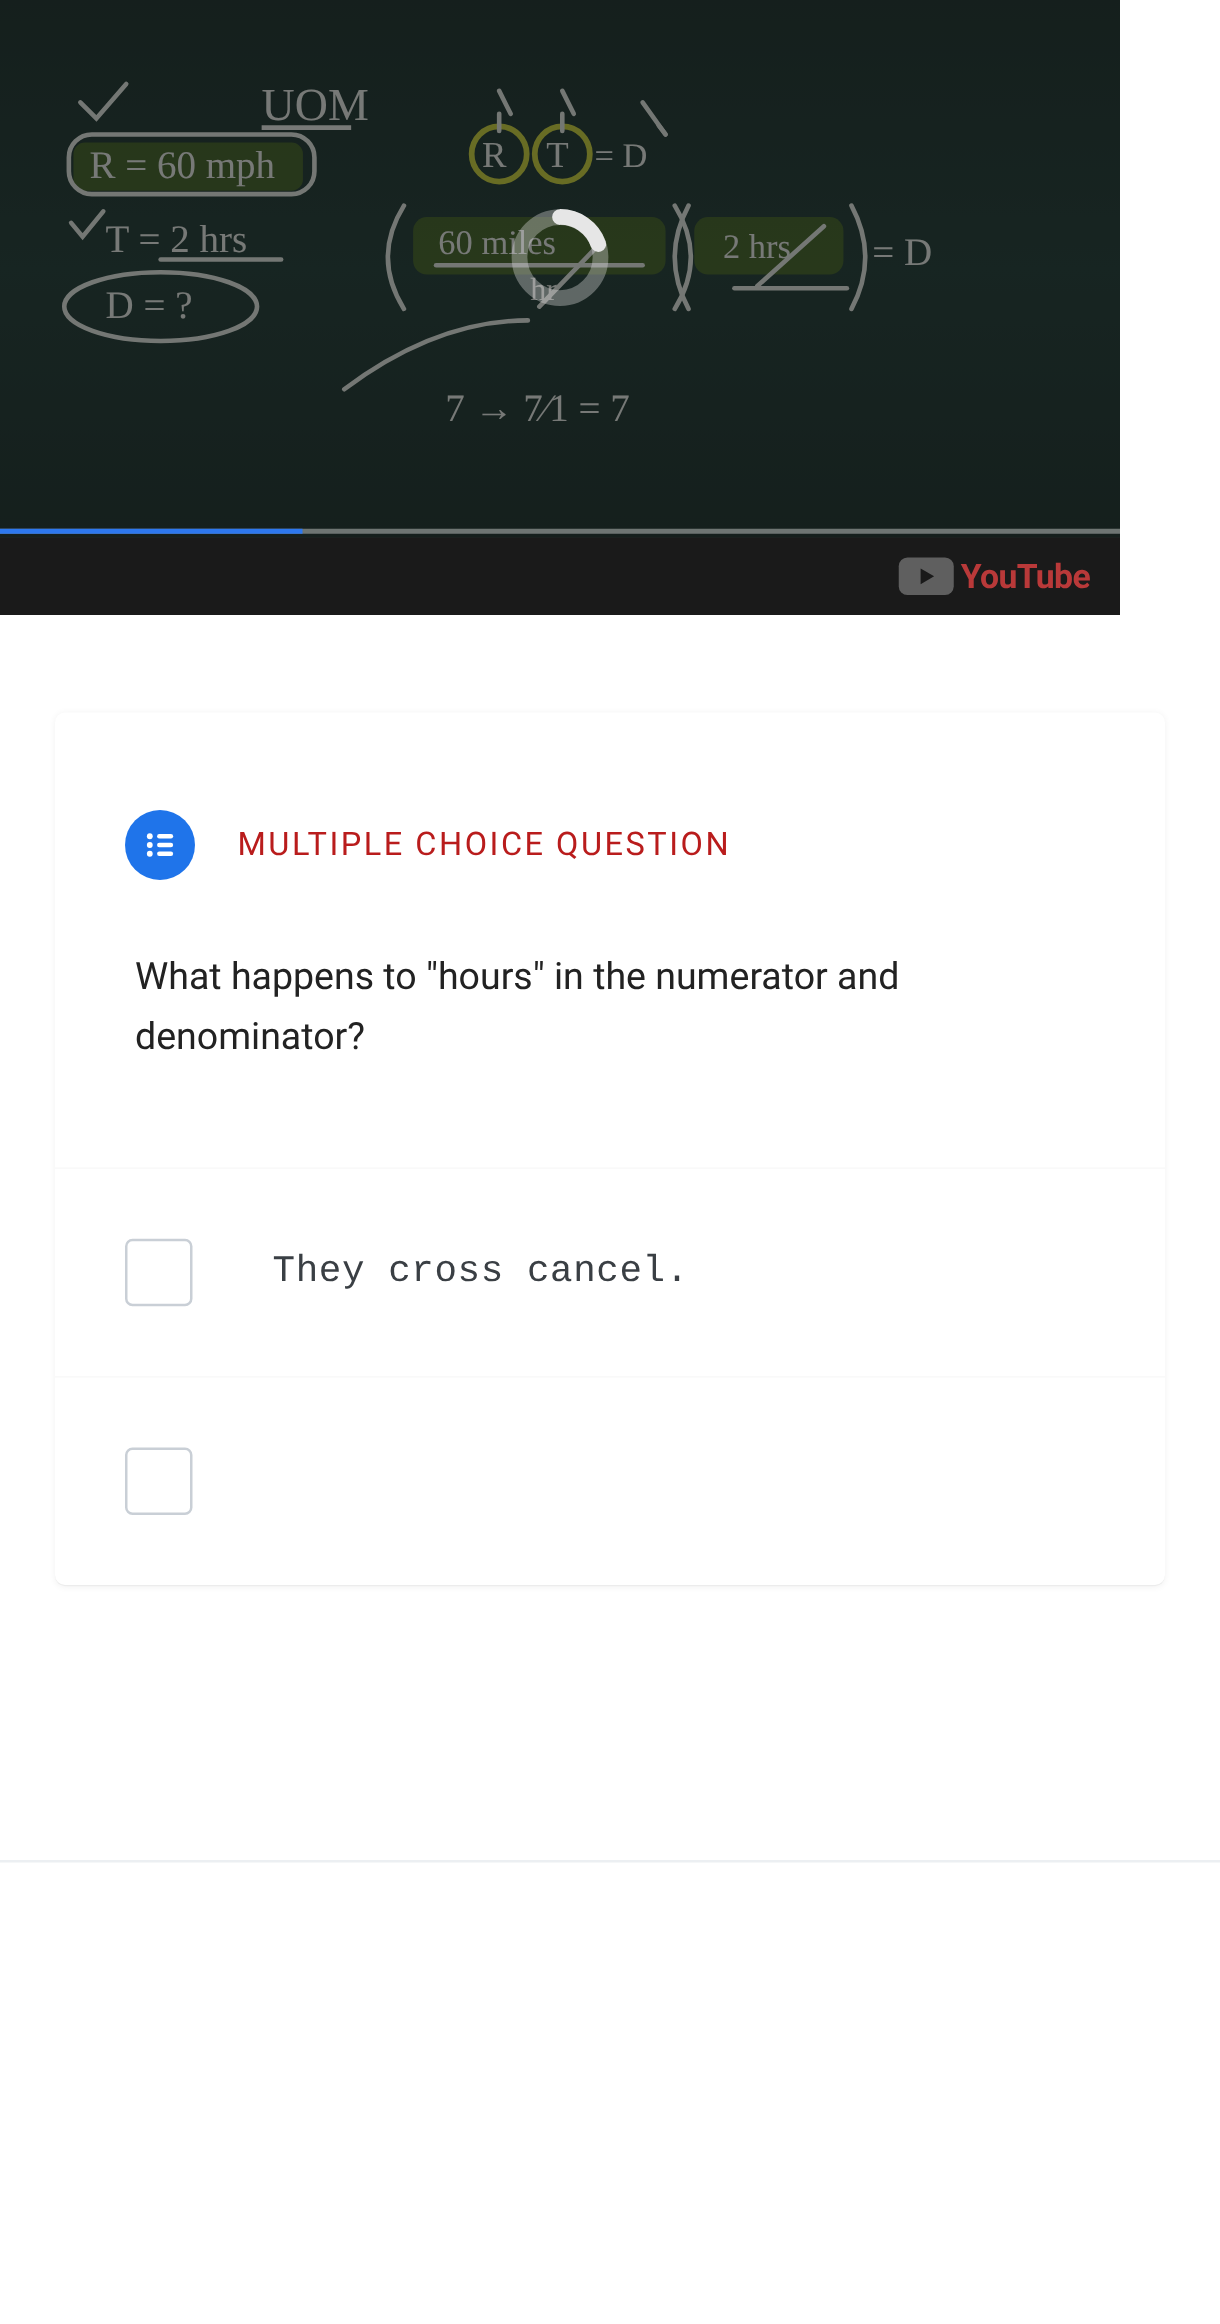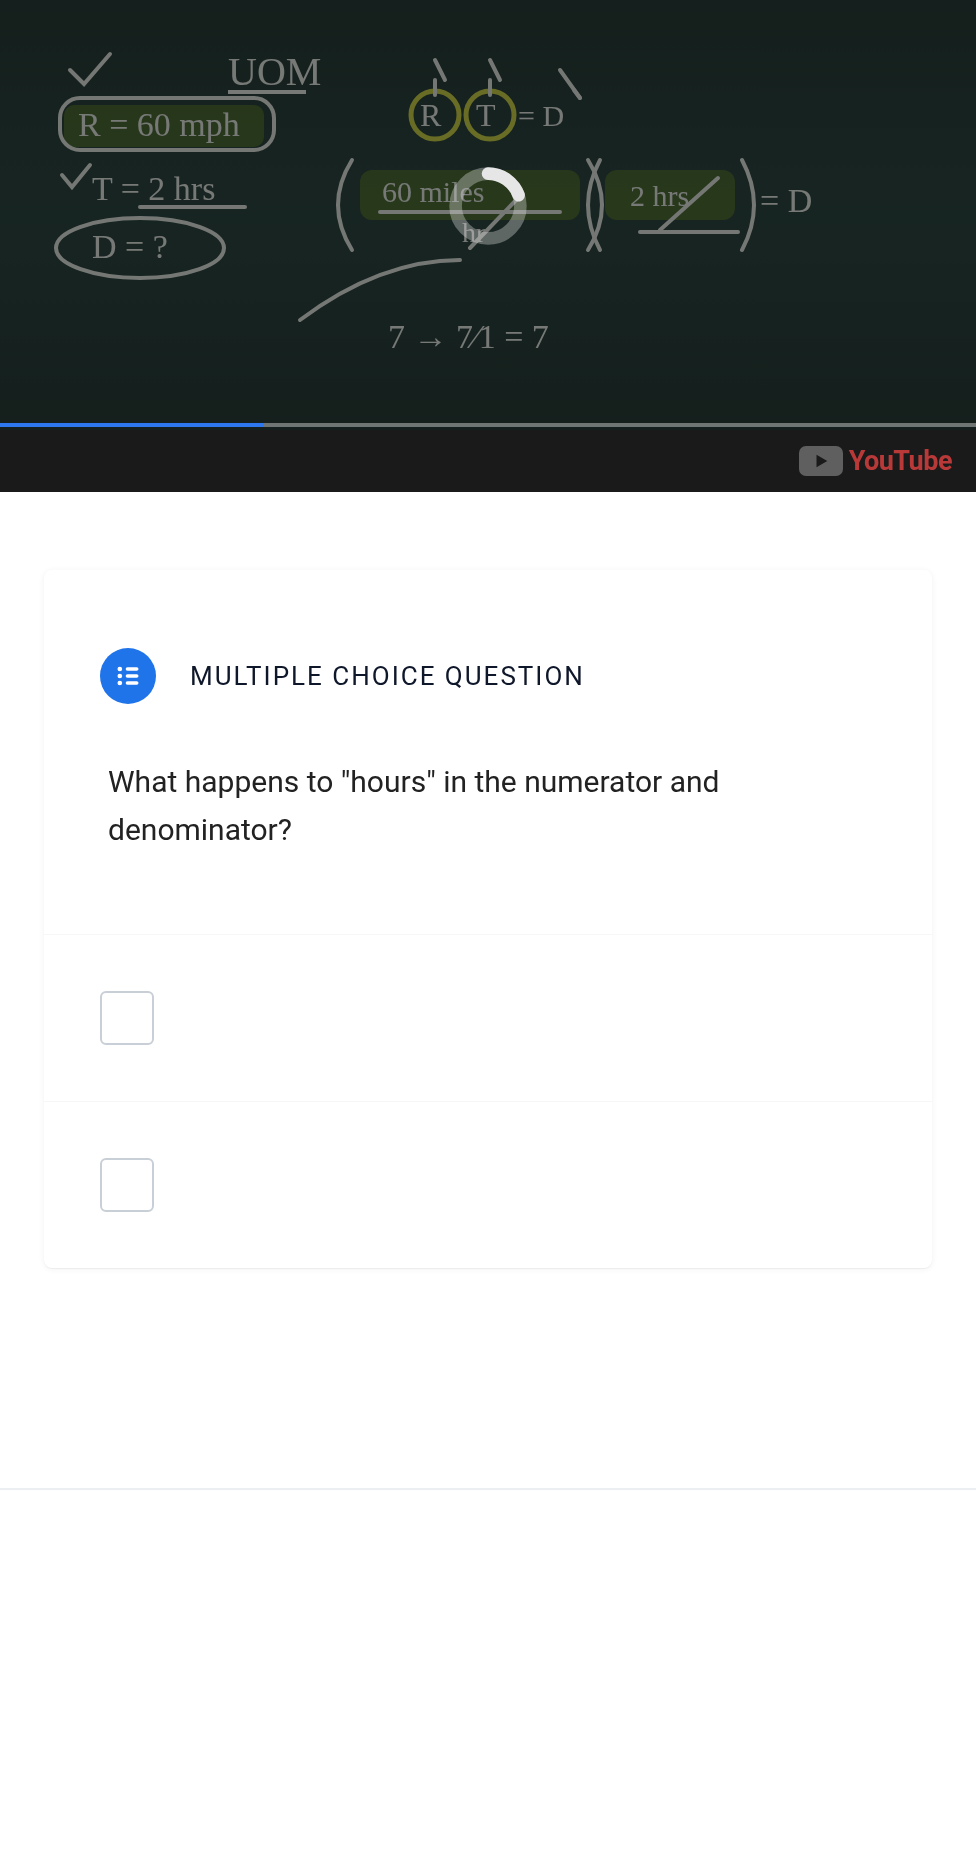--- a/index.html
+++ b/index.html
@@ -1,20 +1,20 @@
 <!DOCTYPE html>
 <html><head>
 <meta charset="utf-8">
 <style>
   * { box-sizing: border-box; margin: 0; padding: 0; }
   html, body { width: 976px; background: #fff; font-family: -apple-system, BlinkMacSystemFont, "Segoe UI", Roboto, Helvetica, Arial, sans-serif; color: #222; }
   .page { width: 976px; min-height: 1859px; background: #fff; }
 
   
-  .video-wrap { width: 976px; height: 492px; position: relative; background: #1a1a1a; }
+  .video-wrap { width: 896px; height: 492px; position: relative; background: #1a1a1a; }
   .chalkboard {
     position: absolute; left:0; top:0; right:0; height: 430px;
     background: linear-gradient(180deg, #2a3f3a 0%, #2f4a44 50%, #2a3f3a 100%);
     overflow: hidden;
   }
   .dim-overlay {
     position:absolute; inset:0; background: rgba(0,0,0,0.5); pointer-events:none;
   }
   .chalk-svg { width:100%; height:100%; }
   .video-bar {
@@ -55,21 +55,21 @@
   }
   .card-head {
     display:flex; align-items:center; gap: 34px;
     padding: 78px 56px 36px 56px;
   }
   .mc-badge {
     width:56px; height:56px; border-radius:50%; background:#1f74ea;
     display:flex; align-items:center; justify-content:center; flex:0 0 auto;
   }
   .mc-badge svg { display:block; }
-  .mc-title { font-size:26px; letter-spacing:2px; color:#0f172a; font-weight:400; }
+  .mc-title { font-size:26px; letter-spacing:2px; color:#b91c1c; font-weight:400; }
 
   .q-text {
     padding: 18px 64px 80px 64px;
     font-size:30px; line-height:1.6; color:#222; font-weight:400;
   }
 
   .option {
     display:flex; align-items:center; gap: 64px;
     padding: 56px 56px;
     border-top: 1px solid rgba(0,0,0,0.03);
@@ -188,20 +188,21 @@
             <rect x="10" y="16.5" width="11" height="3" rx="1.5" fill="#fff"></rect>
           </svg>
         </div>
         <div class="mc-title">MULTIPLE CHOICE QUESTION</div>
       </div>
 
       <div class="q-text">What happens to "hours" in the numerator and denominator?</div>
 
       <div class="option">
         <div class="checkbox"></div>
+        <div class="opt-text">They cross cancel.</div>
       </div>
 
       <div class="option">
         <div class="checkbox"></div>
       </div>
     </div>
   </div>
 
   <div class="bottom-divider"></div>
 

